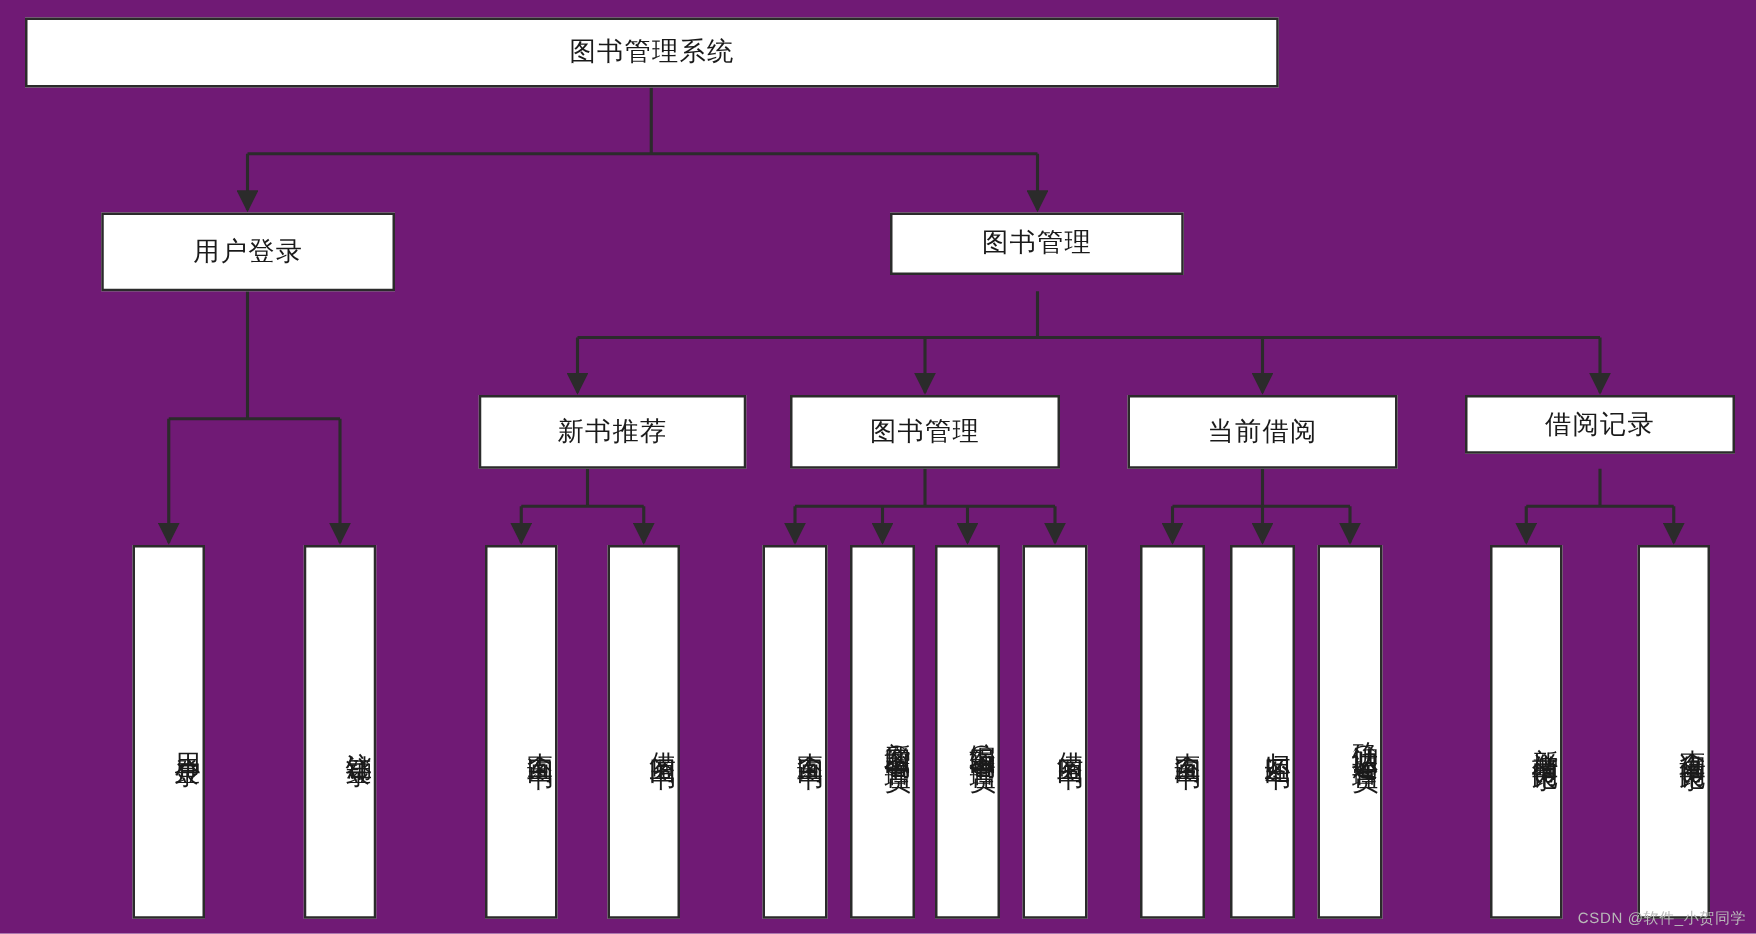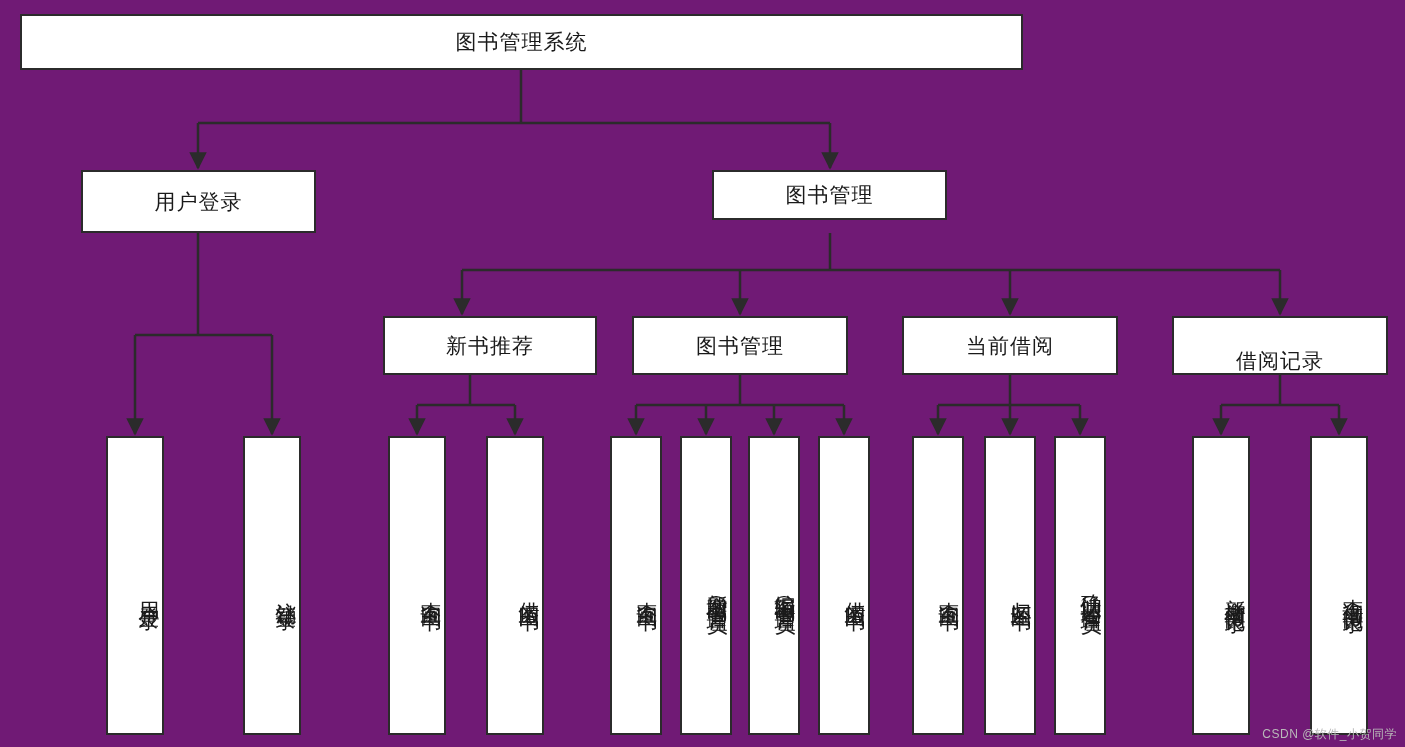--- a/index.html
+++ b/index.html
@@ -126,21 +126,21 @@
       </div>
       <div class="node h" style="left: 383px; top: 316px; width: 214px; height: 59px;">
         <span class="hlabel">新书推荐</span>
       </div>
       <div class="node h" style="left: 632px; top: 316px; width: 216px; height: 59px;">
         <span class="hlabel">图书管理</span>
       </div>
       <div class="node h" style="left: 902px; top: 316px; width: 216px; height: 59px;">
         <span class="hlabel">当前借阅</span>
       </div>
-      <div class="node h" style="left: 1172px; top: 316px; width: 216px; height: 59px; align-items: flex-end;">
+      <div class="node h" style="left: 1172px; top: 316px; width: 216px; height: 47px;">
         <span class="hlabel">借阅记录</span>
       </div>
       <div class="node v" style="left: 106px; top: 436px; width: 58px; height: 299px;">
         <span class="vlabel">用户登录</span>
       </div>
       <div class="node v" style="left: 243px; top: 436px; width: 58px; height: 299px;">
         <span class="vlabel">注销登录</span>
       </div>
       <div class="node v" style="left: 388px; top: 436px; width: 58px; height: 299px;">
         <span class="vlabel">查询图书</span>

